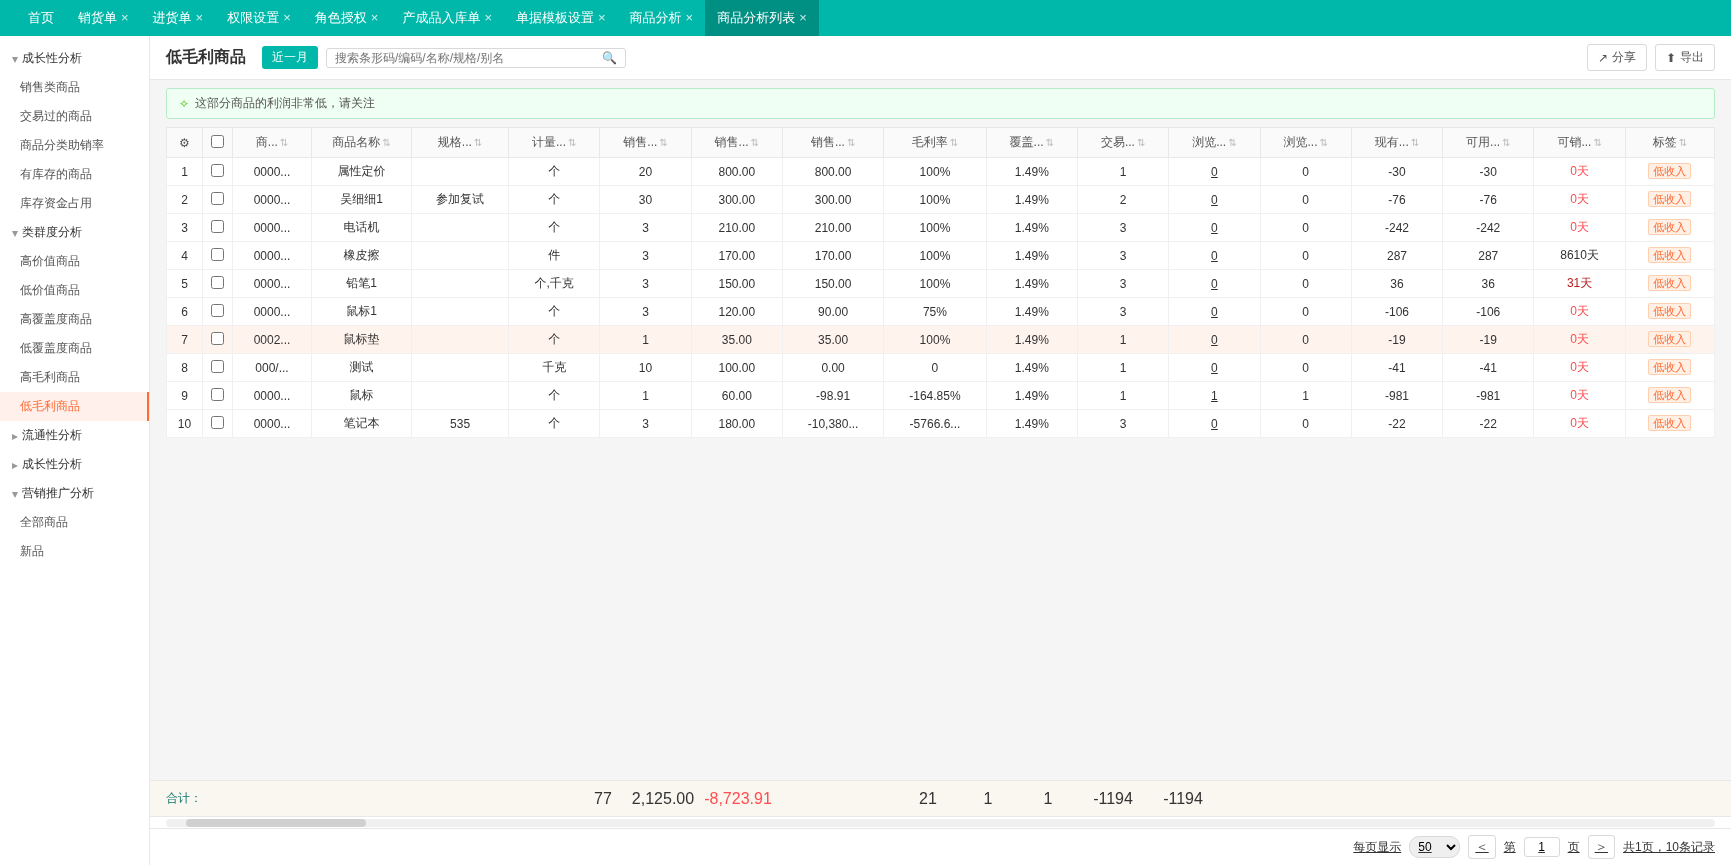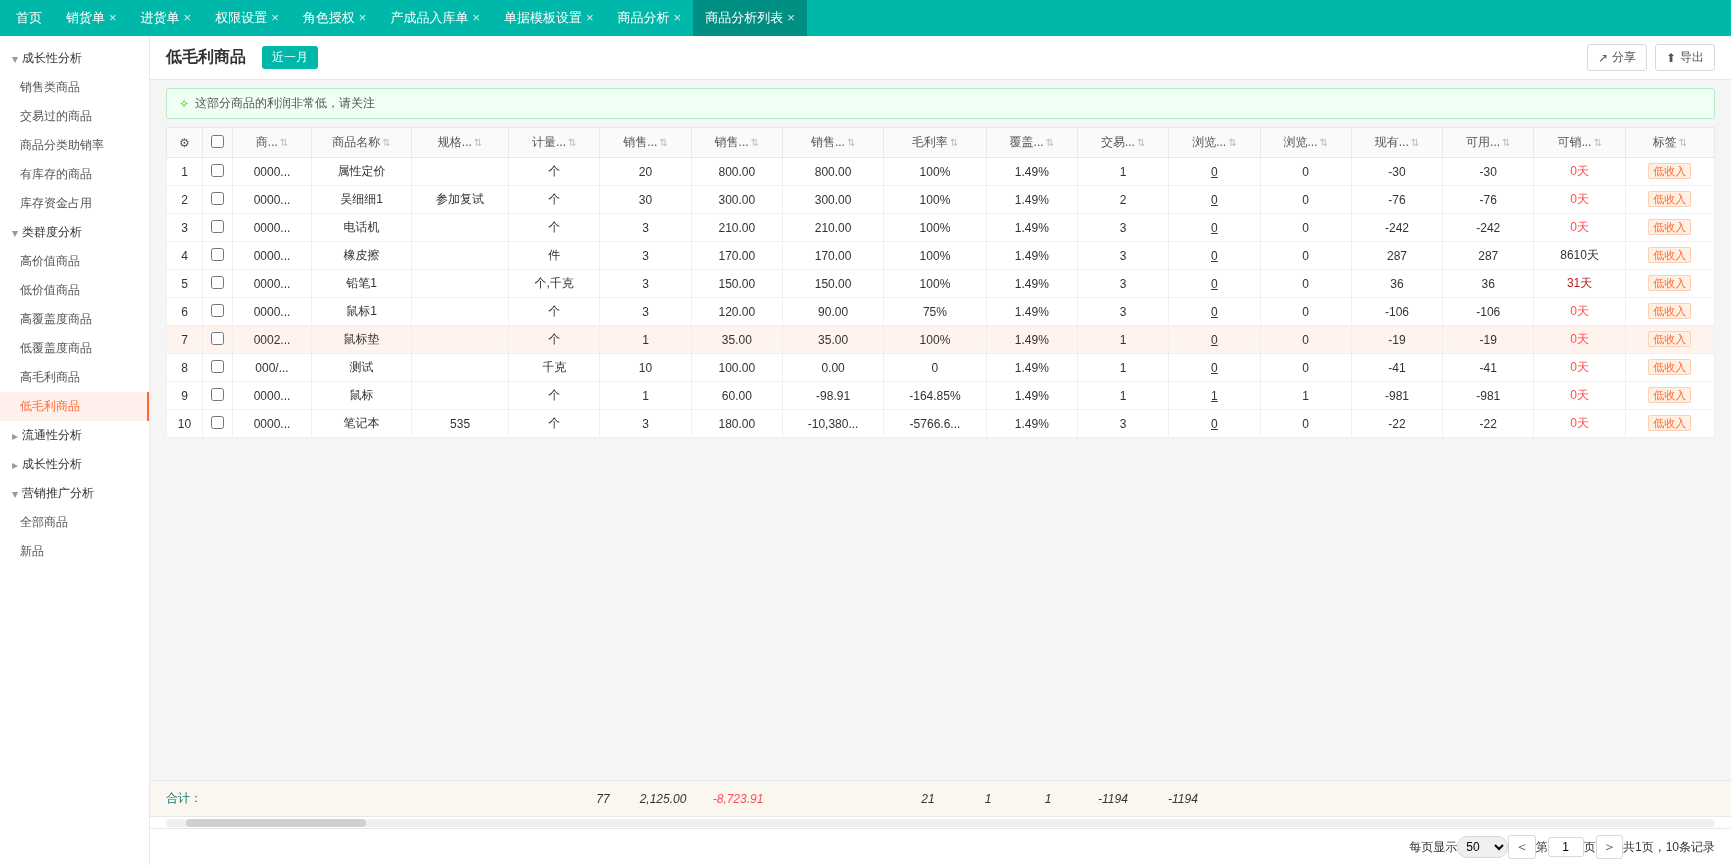--- a/index.html
+++ b/index.html
@@ -1,19 +1,19 @@
 <!DOCTYPE html>
 <html><head>
   <meta charset="utf-8">
   <style>
     * { margin: 0; padding: 0; box-sizing: border-box; }
     body { font-family: 'Microsoft YaHei', Arial, sans-serif; font-size: 12px; background: #f5f5f5; color: #333; width: 1731px; min-height: 865px; overflow-x: hidden; }
 
     
-    .top-nav { background: #00b8a9; display: flex; align-items: center; height: 36px; padding: 0 4px; }
+    .top-nav { background: #00b8a9; display: flex; align-items: center; height: 36px; padding: 0 16px; }
     .top-nav-item { color: #fff; padding: 0 12px; height: 36px; line-height: 36px; cursor: pointer; font-size: 13px; white-space: nowrap; }
     .top-nav-item.active { background: #008f83; }
     .top-nav-item .close-x { margin-left: 4px; opacity: 0.8; }
 
     
     .main-layout { display: flex; height: calc(865px - 36px); }
 
     
     .sidebar { width: 150px; background: #fff; border-right: 1px solid #e8e8e8; flex-shrink: 0; overflow-y: auto; padding: 8px 0; }
     .sidebar-group-title { display: flex; align-items: center; padding: 6px 12px; color: #333; font-size: 12px; cursor: pointer; }
@@ -51,21 +51,21 @@
     .underline-val { text-decoration: underline; cursor: pointer; color: #333; }
     .sort-icon { color: #bbb; font-size: 10px; cursor: pointer; }
     .settings-icon { color: #555; cursor: pointer; }
     .checkbox-cell { width: 30px; }
 
     
     .table-footer { display: flex; align-items: center; padding: 6px 16px; background: #faf7f0; border-top: 1px solid #e8e8e8; font-size: 12px; min-height: 36px; }
     .footer-label { color: #0f766e; margin-right: 16px; width: 60px; }
 
     
-    .pagination-bar { display: flex; align-items: center; justify-content: flex-end; padding: 6px 16px; background: #fff; border-top: 1px solid #e8e8e8; gap: 0; font-size: 12px; }
+    .pagination-bar { display: flex; align-items: center; justify-content: flex-end; padding: 6px 16px; background: #fff; border-top: 1px solid #e8e8e8; gap: 8px; font-size: 12px; text-decoration: underline; }
     .page-size-select { border: 1px solid #d9d9d9; border-radius: 10px; padding: 2px 4px; font-size: 12px; }
     .page-nav-btn { border: 1px solid #d9d9d9; background: #fff; padding: 2px 6px; border-radius: 3px; cursor: pointer; color: #555; }
     .page-input { border: 1px solid #d9d9d9; border-radius: 3px; width: 36px; text-align: center; padding: 2px 4px; font-size: 12px; }
   </style>
 </head>
 <body>
 
 <div class="top-nav">
   <div class="top-nav-item">首页</div>
   <div class="top-nav-item">
@@ -134,20 +134,24 @@
     </div>
     <div class="sidebar-item">全部商品</div>
     <div class="sidebar-item">新品</div>
   </div>
 
   <div class="content">
 
     <div class="content-header">
       <span class="page-title">低毛利商品</span>
       <button class="time-filter-btn">近一月</button>
+      <div class="search-box">
+        <input type="text" placeholder="搜索条形码/编码/名称/规格/别名" style="">
+        <span class="search-icon">🔍</span>
+      </div>
       <div class="header-actions">
         <button class="action-btn">
           <span>↗</span>
           <span>分享</span>
         </button>
         <button class="action-btn">
           <span>⬆</span>
           <span>导出</span>
         </button>
       </div>
@@ -466,21 +470,21 @@
     <td>-22</td>
     <td style="color:#ff4d4f">0天</td>
     <td><span class="tag-orange">低收入</span></td>
   </tr>
           </tbody>
       </table>
     </div>
 
     <div class="table-footer">
       <span class="footer-label">合计：</span>
-      <div style="flex:1; display:flex; gap:0; font-size:12px; color:#333;font-style:italic;">
+      <div style="flex:1; display:flex; gap:0; font-size:16px; color:#333;">
         <span style="width:36px;"></span>
         <span style="width:30px;"></span>
         <span style="width:60px;"></span>
         <span style="width:100px;"></span>
         <span style="width:50px;"></span>
         <span style="width:60px;"></span>
         <span style="min-width:50px; text-align:center;">77</span>
         <span style="min-width:70px; text-align:center;">2,125.00</span>
         <span style="min-width:80px; text-align:center; color:#ff4d4f;">-8,723.91</span>
         <span style="min-width:60px;"></span>

